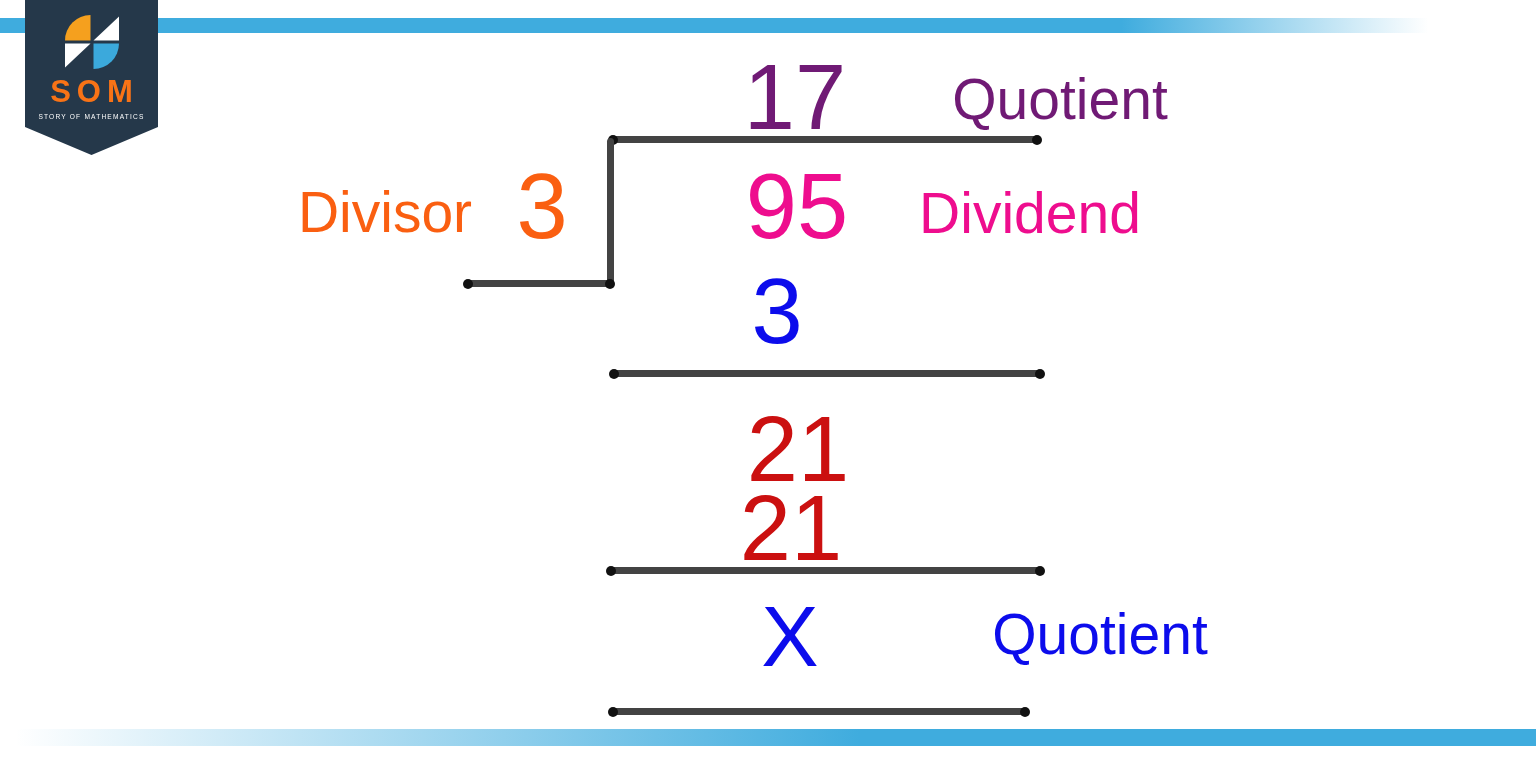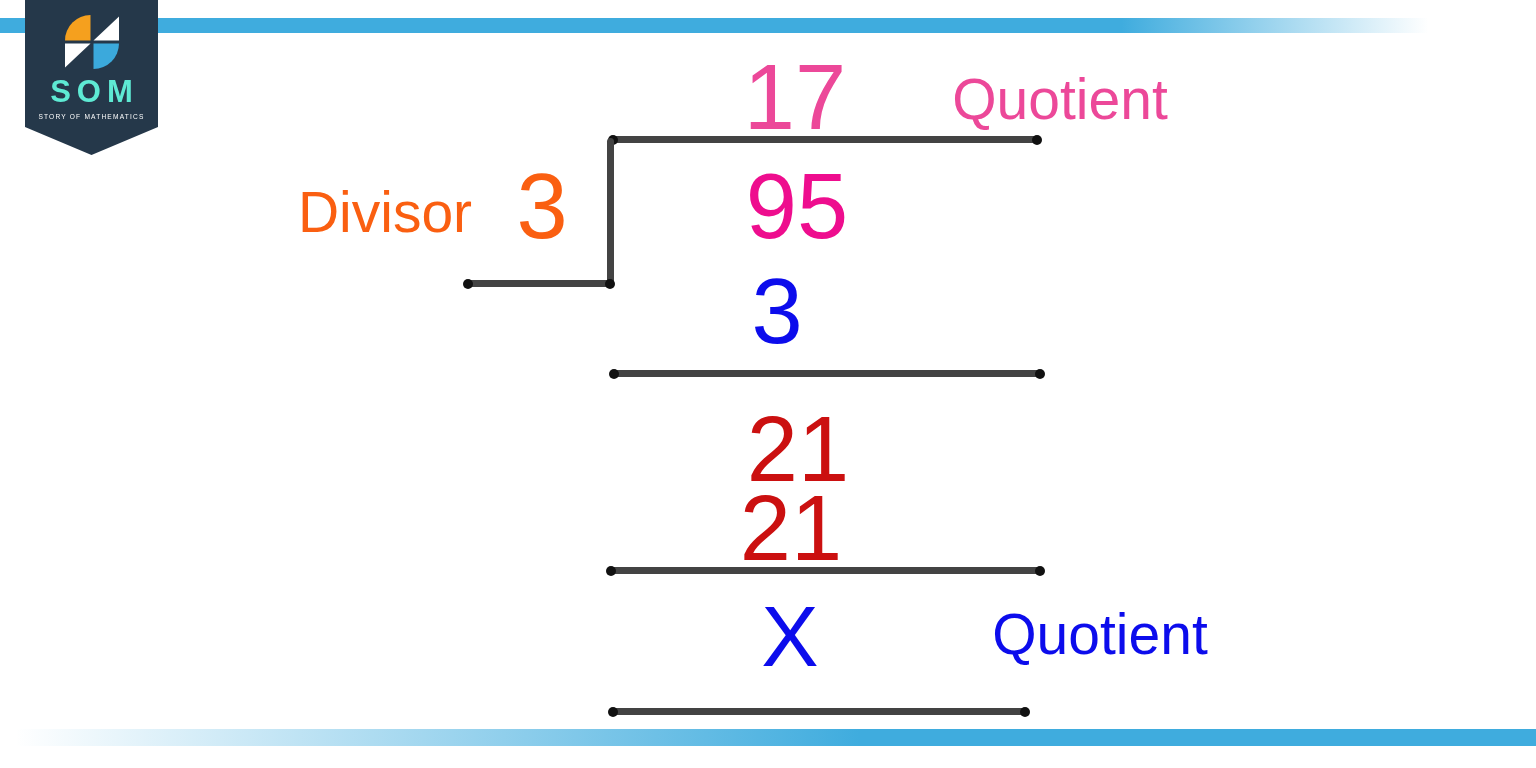--- a/index.html
+++ b/index.html
@@ -36,21 +36,21 @@
   
   .pennant{
     position:absolute;left:25px;top:0;width:133px;height:155px;
     background:var(--navy);
     clip-path:polygon(0 0,100% 0,100% 82%,50% 100%,0 82%);
     display:flex;flex-direction:column;align-items:center;
     z-index:5;
   }
   .pinwheel{width:72px;height:60px;margin-top:12px;}
   .som{
-    color:#5eead4;font-size:31px;font-weight:bold;letter-spacing:6px;
+    color:#f97316;font-size:31px;font-weight:bold;letter-spacing:6px;
     margin-top:2px;text-indent:6px;
   }
   .tagline{
     color:#ffffff;font-size:6.6px;letter-spacing:1.2px;margin-top:3px;
     white-space:nowrap;
   }
   
   .hline{position:absolute;height:7px;background:var(--line);border-radius:4px;}
   .vline{position:absolute;width:7px;background:var(--line);border-radius:4px;}
   .dot{
@@ -59,21 +59,21 @@
   }
   .dot.l{left:-2px;}
   .dot.r{right:-2px;}
   
   .t{
     position:absolute;transform:translate(-50%,-50%);
     white-space:nowrap;line-height:1;
   }
   .num{font-size:92px;}
   .lab{font-size:57px;}
-  .c-black{color:#ec4899;}
+  .c-black{color:#701a75;}
   .c-orange{color:var(--orange);}
   .c-pink{color:var(--pink);}
   .c-blue{color:var(--blue);}
   .c-red{color:var(--red);}
 </style>
 </head>
 <body>
 
 <div class="canvas">
 
@@ -112,20 +112,21 @@
     <i class="dot l"></i>
     <i class="dot r"></i>
   </div>
 
   <span class="t num c-black" style="left:795px;top:97px;">17</span>
   <span class="t lab c-black" style="left:1060px;top:99px;">Quotient</span>
 
   <span class="t lab c-orange" style="left:385px;top:212px;">Divisor</span>
   <span class="t num c-orange" style="left:542px;top:206px;">3</span>
   <span class="t num c-pink" style="left:797px;top:206px;">95</span>
+  <span class="t lab c-pink" style="left:1030px;top:213px;">Dividend</span>
 
   <span class="t num c-blue" style="left:777px;top:311px;">3</span>
   <span class="t num c-red" style="left:798px;top:449px;">21</span>
   <span class="t num c-red" style="left:791px;top:528px;">21</span>
 
   <span class="t num c-blue" style="left:790px;top:636px;font-size:86px;">X</span>
   <span class="t lab c-blue" style="left:1100px;top:634px;">Quotient</span>
 
 </div>
 

